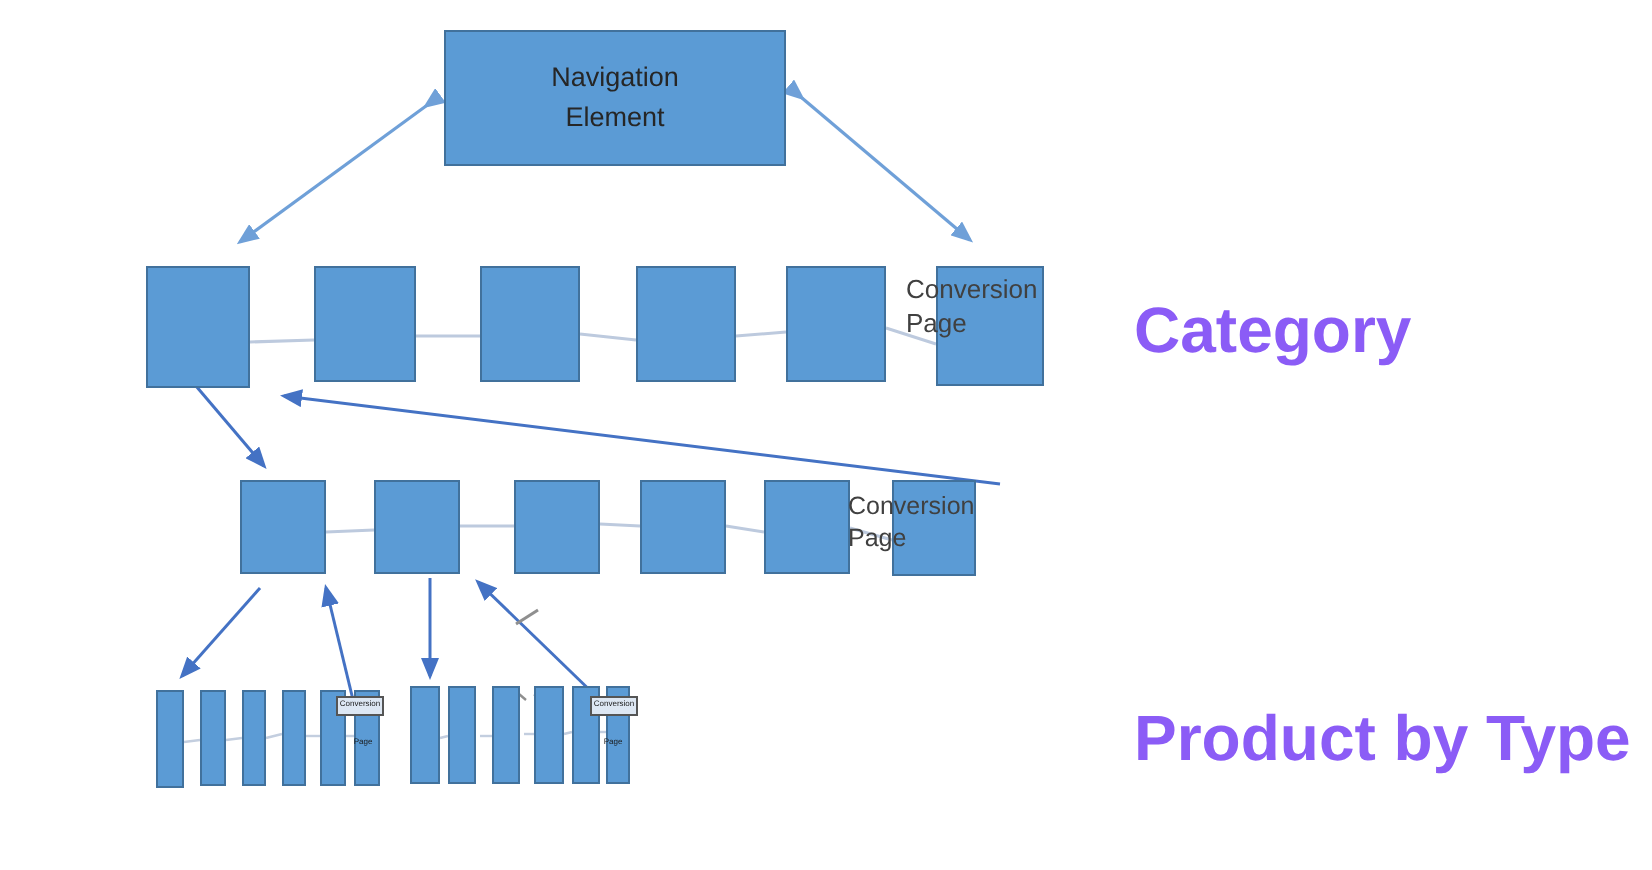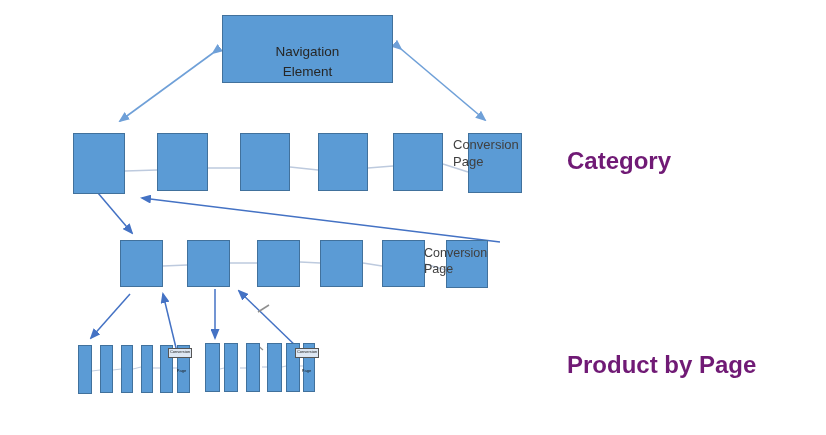--- a/index.html
+++ b/index.html
@@ -4,26 +4,26 @@
 <style>
   html,body{margin:0;padding:0;background:#ffffff;}
   .canvas{
     position:relative;width:826px;height:435px;background:#ffffff;overflow:hidden;
     font-family:"Liberation Sans",sans-serif;
   }
   .links{position:absolute;left:0;top:0;width:826px;height:435px;pointer-events:none;}
   .box{
     position:absolute;background:#5B9BD5;border:1.5px solid #41719C;box-sizing:border-box;
   }
-  .nav-box{left:222px;top:15px;width:171px;height:68px;display:flex;align-items:flex-end;justify-content:center;}
+  .nav-box{left:222px;top:15px;width:171px;height:68px;display:flex;align-items:center;justify-content:center;}
   .nav-box .nav-label{
     display:block;width:112px;text-align:center;font-size:13.5px;line-height:20px;color:#262626;
   }
   .row-label{
-    position:absolute;left:567px;font-size:24px;font-weight:bold;color:#701a75;white-space:nowrap;
+    position:absolute;left:567px;font-size:32px;font-weight:bold;color:#8b5cf6;white-space:nowrap;
   }
   .conv-label{
     position:absolute;text-align:left;color:#404040;z-index:5;
   }
   .conv-label.cat{left:453px;top:136px;width:88px;font-size:13px;line-height:17px;}
   .conv-label.sub{left:424px;top:245px;width:86px;font-size:12.5px;line-height:16px;}
   .micro-label{
     position:absolute;z-index:6;font-size:4px;line-height:5px;color:#1a1a1a;background:#dde7f3;
     border:0.5px solid #555;text-align:center;overflow:hidden;
   }
@@ -117,15 +117,15 @@
 
   <div class="box" style="left:205px;top:343px;width:15px;height:49px;"></div>
   <div class="box" style="left:224px;top:343px;width:14px;height:49px;"></div>
   <div class="box" style="left:246px;top:343px;width:14px;height:49px;"></div>
   <div class="box" style="left:267px;top:343px;width:15px;height:49px;"></div>
   <div class="box" style="left:286px;top:343px;width:14px;height:49px;"></div>
   <div class="box" style="left:303px;top:343px;width:12px;height:49px;"></div>
   <div class="micro-label micro-top" style="left:295px;top:348px;">Conversion</div>
   <div class="micro-label micro-bottom" style="left:300px;top:368px;">Page</div>
 
-  <div class="row-label" style="top:351px;">Product by Page</div>
+  <div class="row-label" style="top:351px;">Product by Type</div>
 
 </div>
 
 </body></html>

